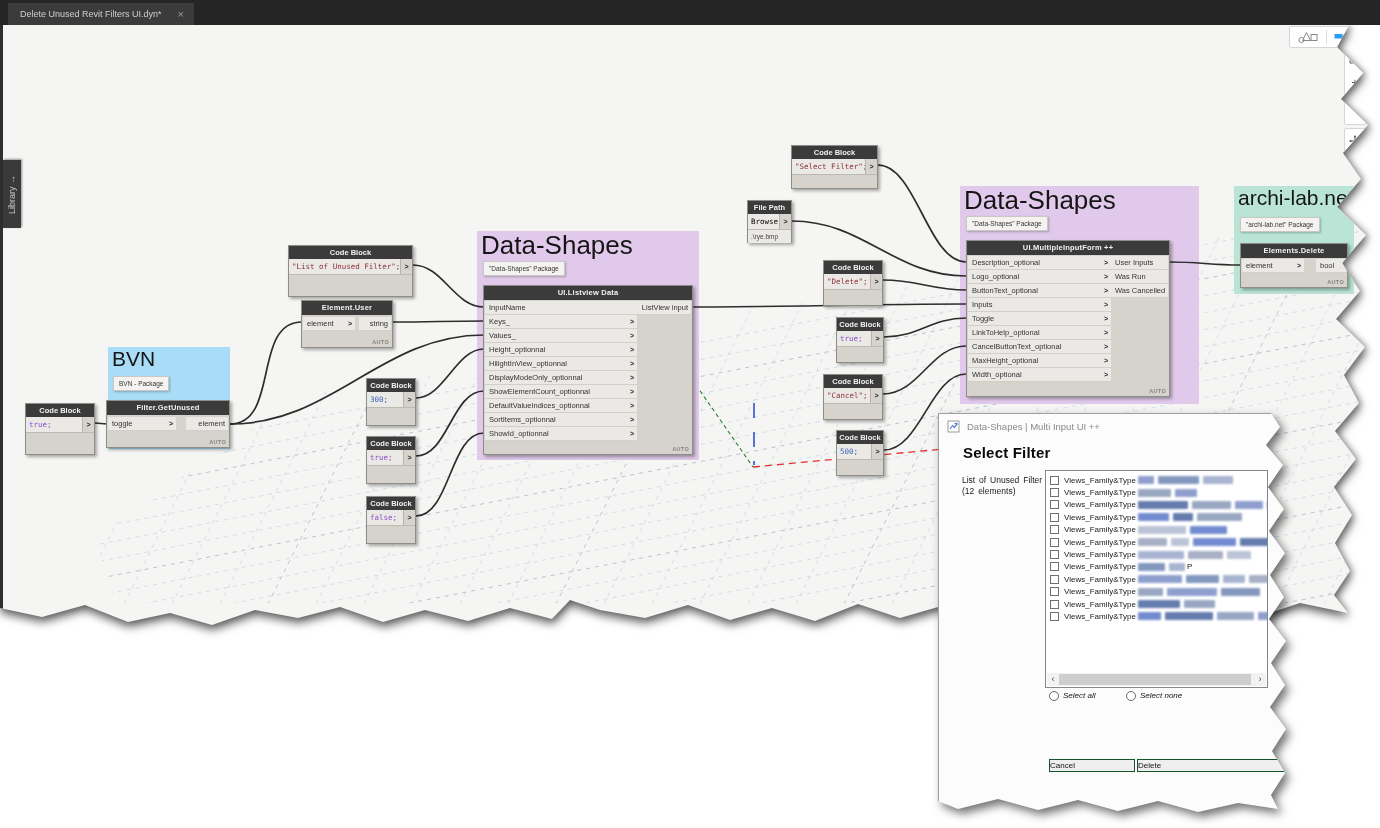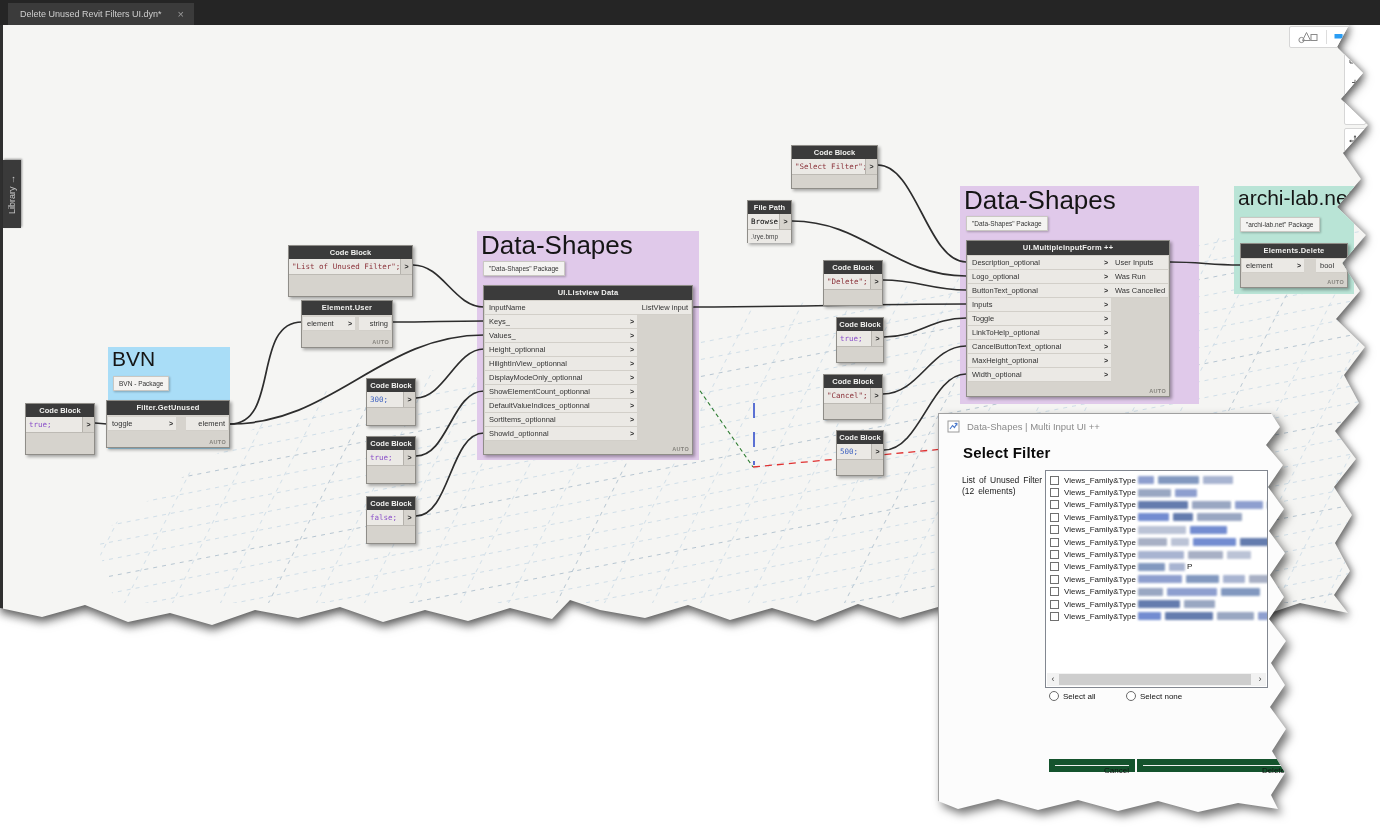--- a/index.html
+++ b/index.html
@@ -82,27 +82,27 @@
   .dlbl{position:absolute;left:23px;top:61px;font-size:8.5px;color:#1a1a1a;line-height:11px;word-spacing:1.5px;}
   .lbox{position:absolute;left:106px;top:56px;width:223px;height:218px;background:#fff;border:1px solid #828790;
     box-sizing:border-box;padding:3px 0 0 4px;overflow:hidden;}
   .ditem{display:flex;align-items:center;height:12.4px;font-size:8px;color:#1a1a1a;white-space:nowrap;}
   .dchk{width:9px;height:9px;border:1px solid #707070;background:#fff;margin-right:5px;flex:none;box-sizing:border-box;}
   .blur{height:8px;border-radius:1px;filter:blur(1.2px);opacity:.85;margin-right:4px;flex:none;}
   .dsuf{font-size:8px;color:#1a1a1a;margin-left:-2px;}
   .hscroll{position:absolute;left:1px;right:1px;bottom:1px;height:13px;background:#f2f2f2;display:flex;align-items:center;}
   .harrow{width:12px;text-align:center;font-size:9px;color:#444;line-height:13px;flex:none;}
   .hthumb{flex:1;height:11px;background:#cecece;margin-right:3px;}
-  .drad{position:absolute;display:flex;align-items:flex-end;font-size:8px;color:#111;}
+  .drad{position:absolute;display:flex;align-items:flex-start;font-size:8px;color:#111;font-style:italic;}
   .rc{width:10px;height:10px;border:1px solid #6a6a6a;border-radius:50%;background:#fff;margin-right:4px;box-sizing:border-box;flex:none;}
   .rye{position:absolute;left:20px;top:308px;width:78px;height:58px;border:2px dashed #1a1a1a;
     border-radius:8px 14px 10px 12px;display:flex;align-items:center;justify-content:center;
     font-style:italic;font-size:20px;color:#111;transform:rotate(-.5deg);box-sizing:border-box;}
-  .dbtn{position:absolute;height:13px;line-height:12px;text-align:right;font-size:8px;background:#efefef;
-    border:6px solid #14532d;color:#111;box-sizing:border-box;}
+  .dbtn{position:absolute;height:13px;line-height:12px;text-align:left;font-size:8px;background:#efefef;
+    border:1px solid #14532d;color:#111;box-sizing:border-box;}
 </style>
 </head>
 <body>
 
 <div id="page">
 
   <div id="topbar">
     <div class="tab">
       <span class="ttl">Delete Unused Revit Filters UI.dyn*</span>
       <span class="tclose">×</span>

